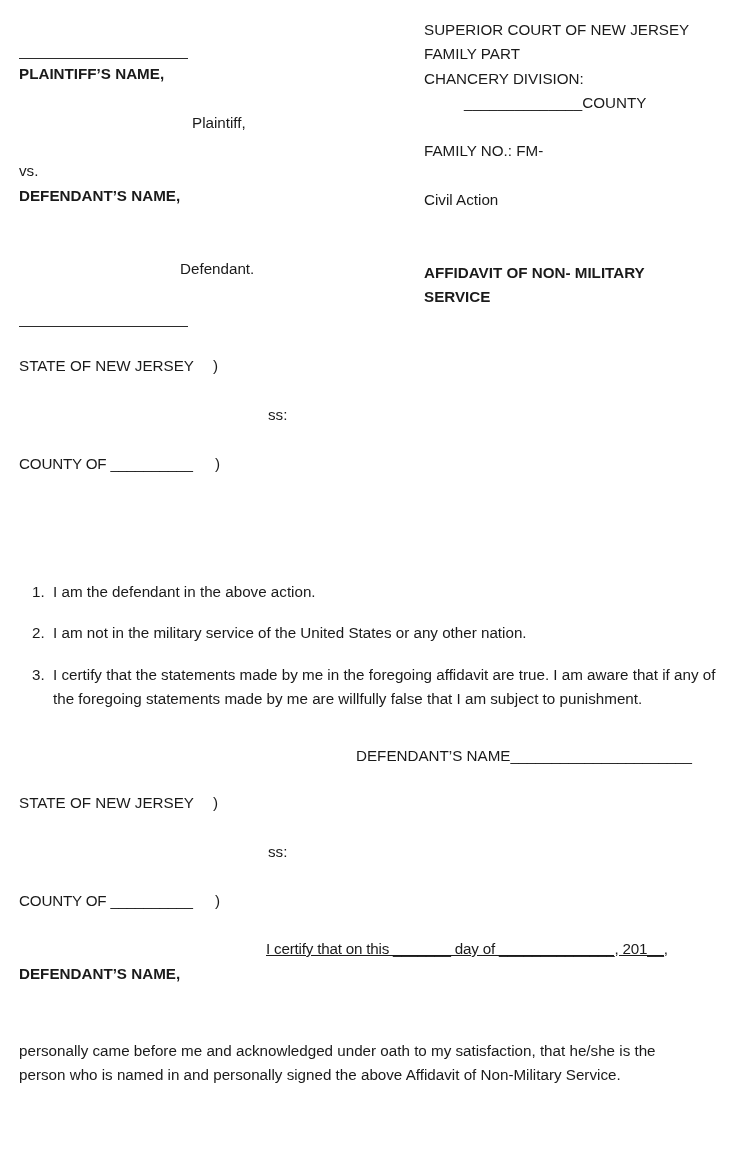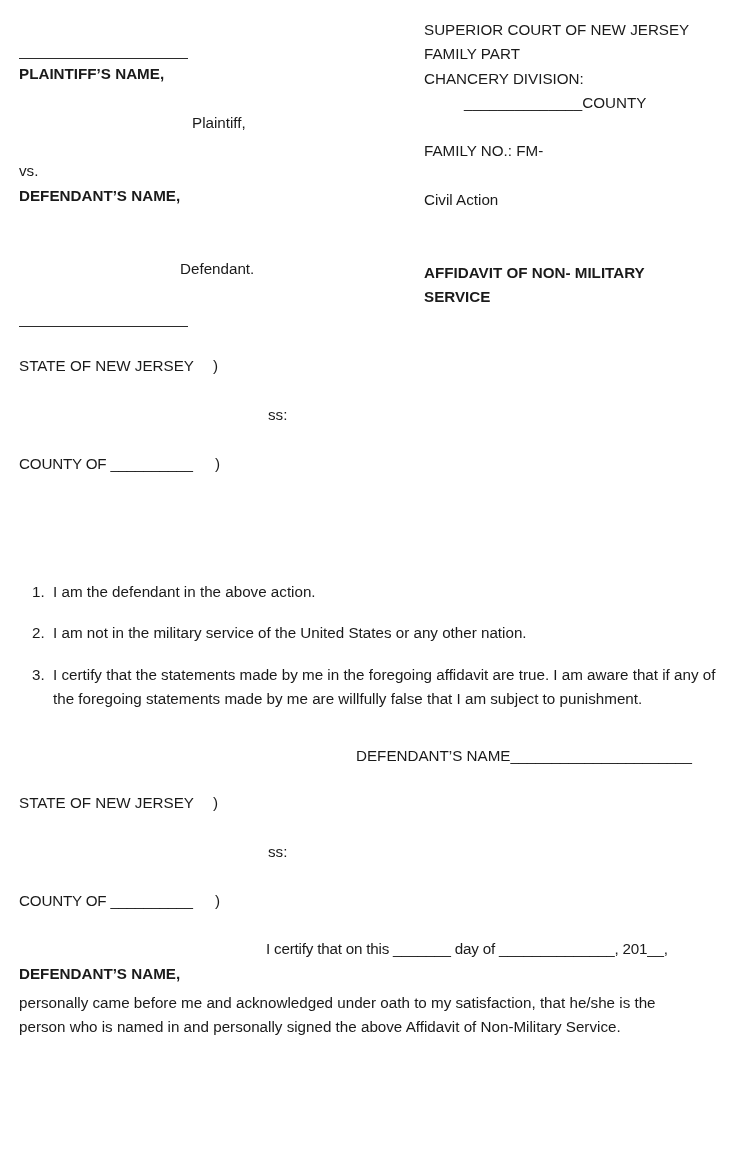--- a/index.html
+++ b/index.html
@@ -63,20 +63,21 @@
     line-height: 24.3px;
   }
   ol.claims li::marker { font-size: 15.2px; }
 
   
   .para {
     position: absolute;
     left: 19px;
     width: 678px;
     line-height: 24.3px;
+    margin-top: 48px;
   }
 </style>
 </head>
 <body>
 
 <div class="page">
 
   <div class="rcol">
     <div>SUPERIOR COURT OF NEW JERSEY</div>
     <div>FAMILY PART</div>
@@ -126,20 +127,20 @@
   </div>
 
   <div class="cap-left" style="top:795px;">STATE OF NEW JERSEY</div>
   <div class="abs" style="left:213px; top:795px;">)</div>
 
   <div class="abs" style="left:268px; top:844px;">ss:</div>
 
   <div class="cap-left us" style="top:893px;">COUNTY OF __________</div>
   <div class="abs" style="left:215px; top:893px;">)</div>
 
-  <div class="abs nowrap us" style="left:266px; top:941px;">I certify that on this _______ day of ______________, 201__,</div>
+  <div class="abs nowrap us" style="left:266px; top:941px;text-decoration:underline;">I certify that on this _______ day of ______________, 201__,</div>
 
   <div class="cap-left b" style="top:966px;">DEFENDANT’S NAME,</div>
 
   <div class="para" style="top:991px;">personally came before me and acknowledged under oath to my satisfaction, that he/she is the person who is named in and personally signed the above Affidavit of Non-Military Service.</div>
 
 
 </div>
 
 </body></html>

